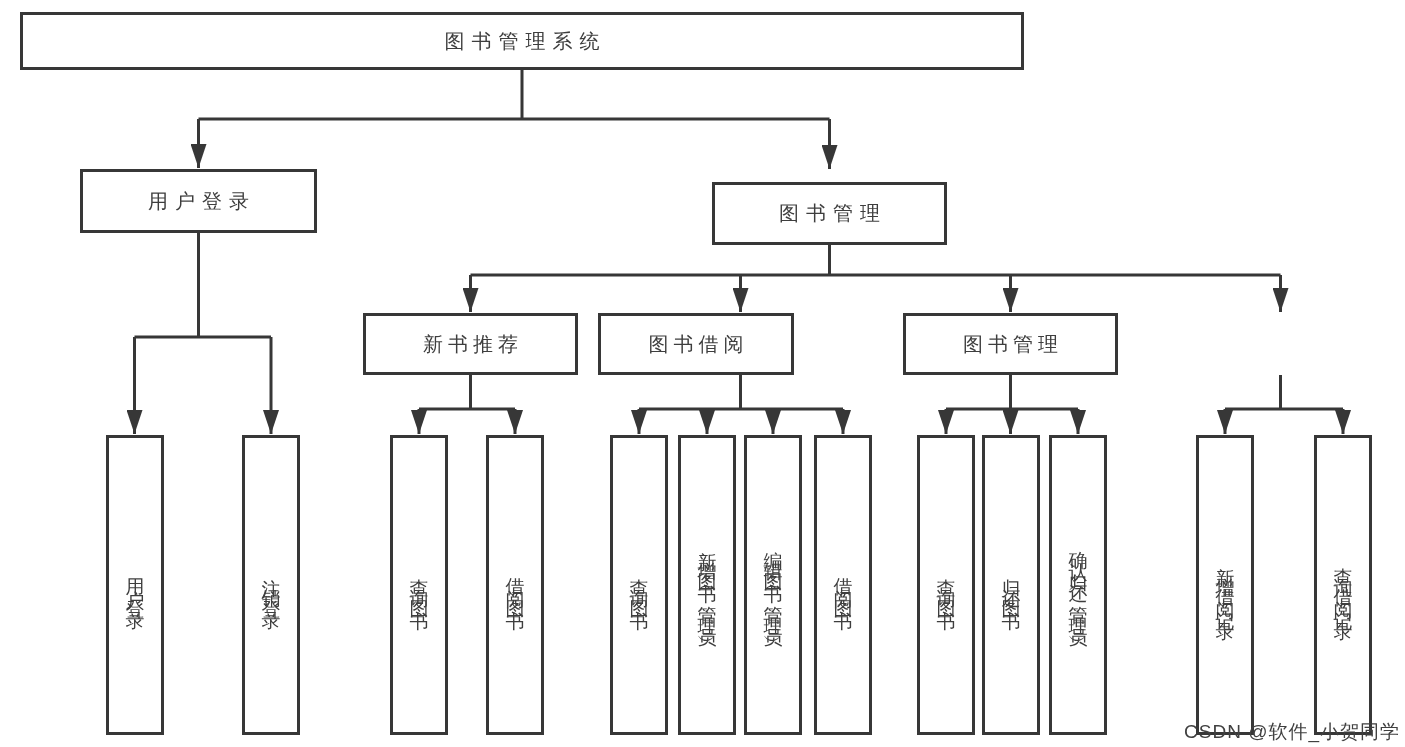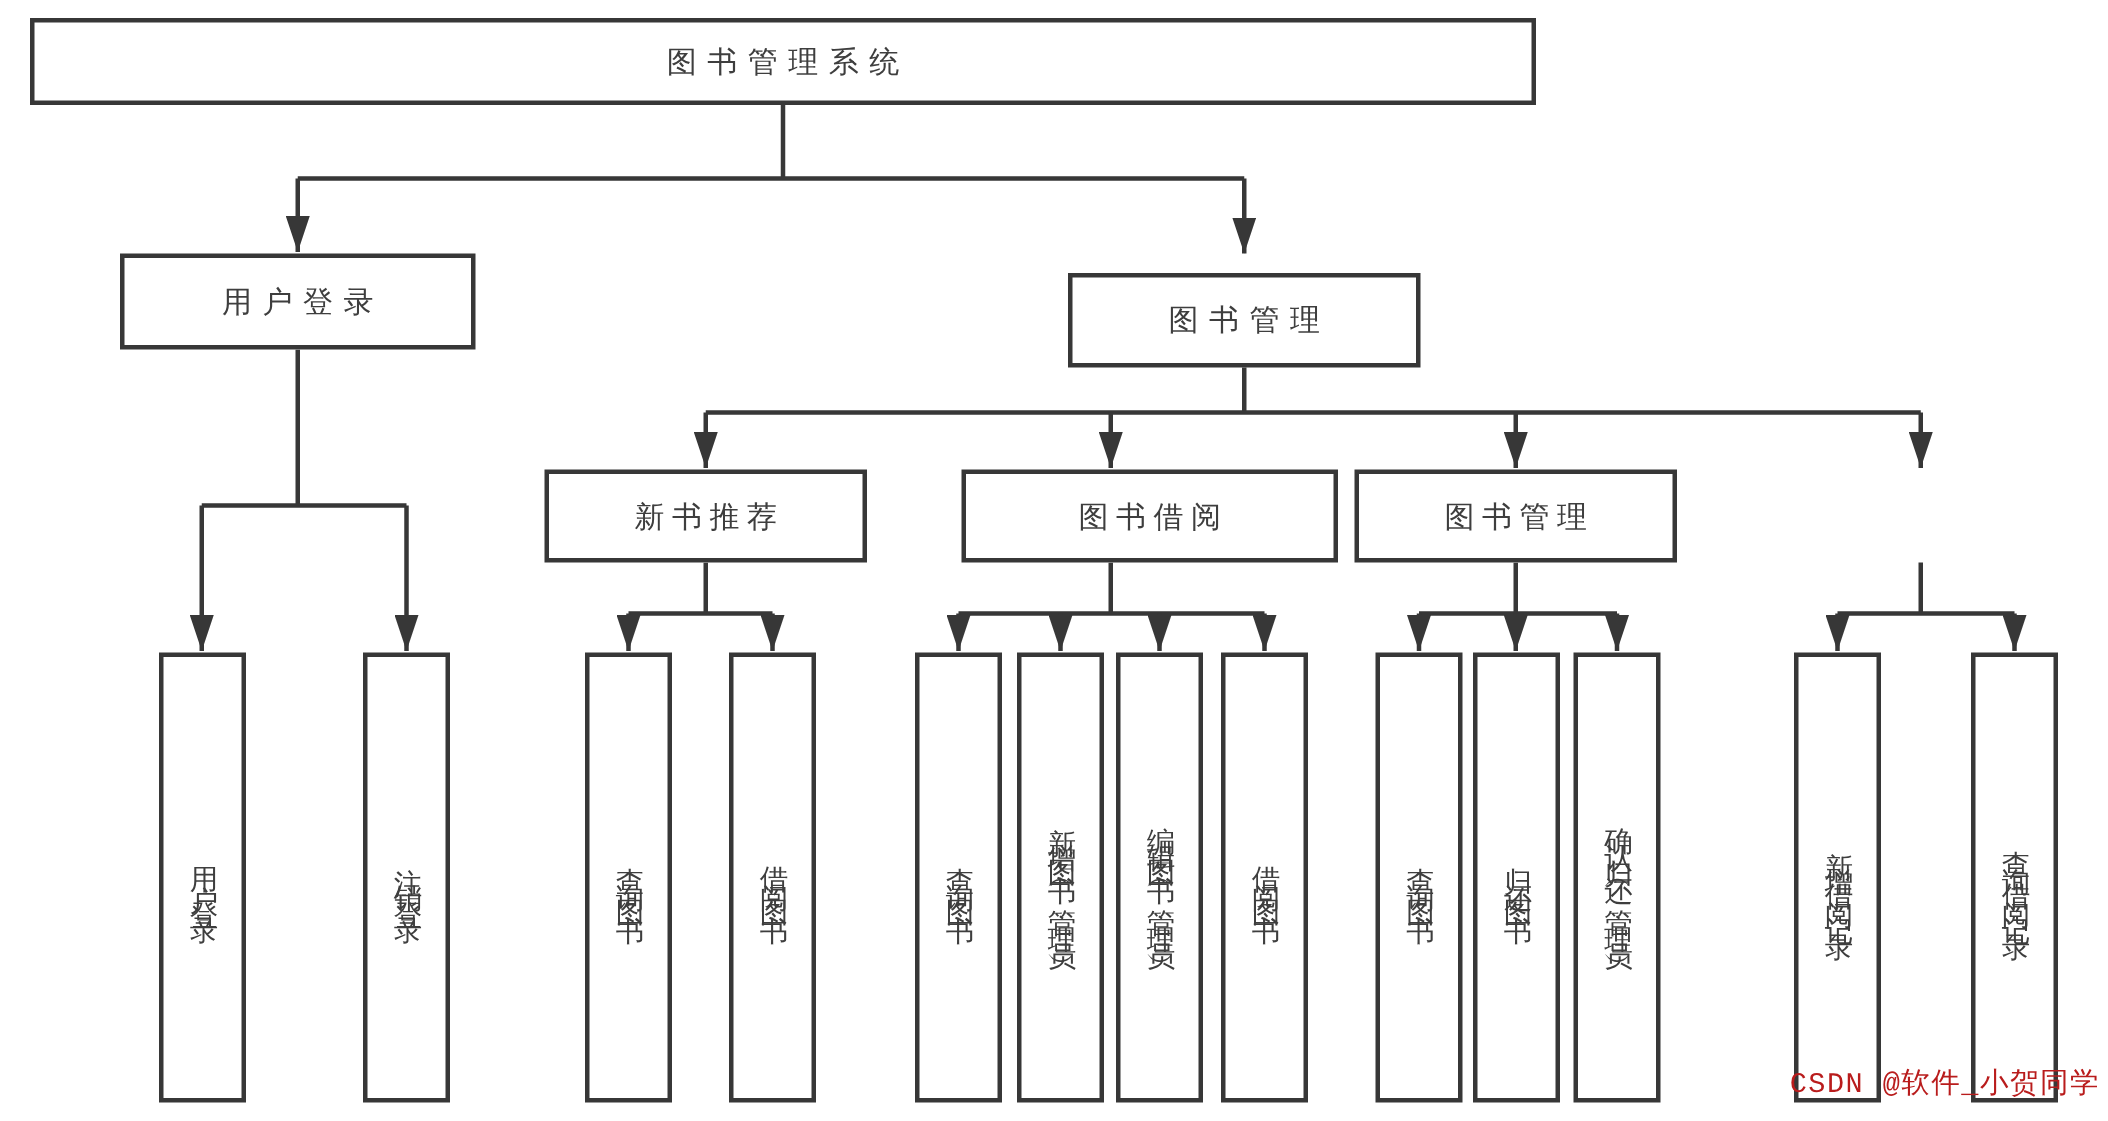--- a/index.html
+++ b/index.html
@@ -2,21 +2,21 @@
 <html><head>
 <meta charset="utf-8">
 <style>
   html, body { margin: 0; padding: 0; background: #ffffff; }
   .stage {
     position: relative;
     width: 1405px;
     height: 747px;
     background: #ffffff;
     overflow: hidden;
-    font-family: Liberation Mono, monospace;
+    font-family: Liberation Sans, sans-serif;
   }
   .stage svg.wires {
     position: absolute;
     left: 0; top: 0;
     width: 1405px; height: 747px;
   }
   .box {
     position: absolute;
     box-sizing: border-box;
     background: #ffffff;
@@ -38,22 +38,22 @@
     text-orientation: mixed;
     font-size: 19px;
     letter-spacing: 11px;
     line-height: 52px;
     white-space: nowrap;
   }
   .leaf { width: 58px; height: 300px; top: 435px; }
   .watermark {
     position: absolute;
     right: 5px;
-    bottom: 12px;
-    color: #b91c1c;
+    bottom: 2px;
+    color: #404040;
     font-size: 19px;
     letter-spacing: 1px;
     white-space: nowrap;
   }
 </style>
 </head>
 <body>
 
 <div class="stage">
 
@@ -107,21 +107,21 @@
   <div class="box" style="left:80px; top:169px; width:237px; height:64px;">
     <span class="h-label">用户登录</span>
   </div>
   <div class="box" style="left:712px; top:170px; width:235px; height:63px;margin-top:12px;">
     <span class="h-label">图书管理</span>
   </div>
 
   <div class="box lvl3" style="left:363px; top:313px; width:215px; height:62px;">
     <span class="h-label">新书推荐</span>
   </div>
-  <div class="box lvl3" style="left:641px; top:313px; width:251px; height:62px;">
+  <div class="box lvl3" style="left:598px; top:313px; width:196px; height:62px;">
     <span class="h-label">图书借阅</span>
   </div>
   <div class="box lvl3" style="left:903px; top:313px; width:215px; height:62px;">
     <span class="h-label">图书管理</span>
   </div>
 
   <div class="box leaf" style="left:106px;">
     <span class="v-label">用户登录</span>
   </div>
   <div class="box leaf" style="left:242px;">

